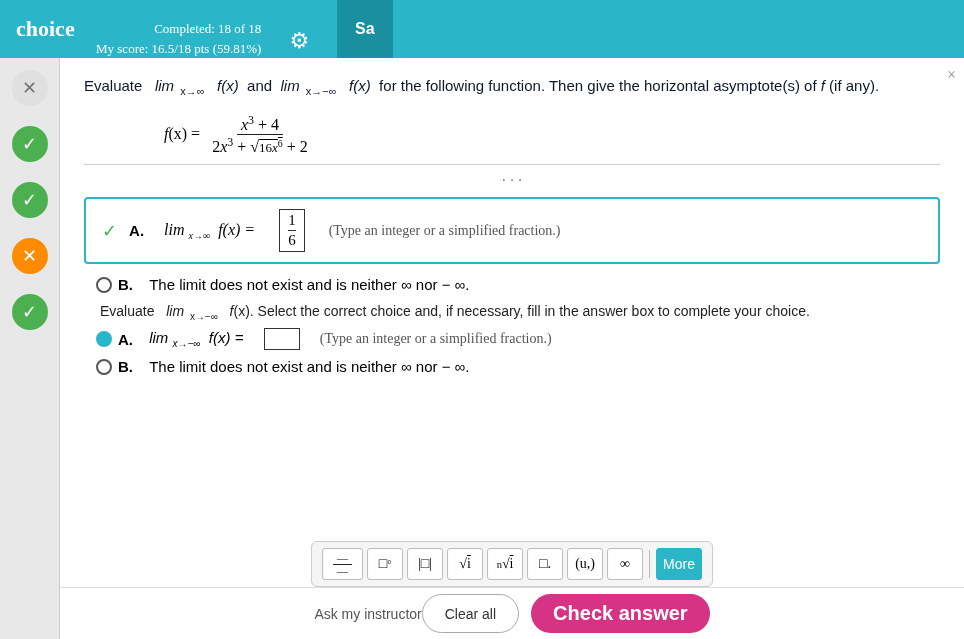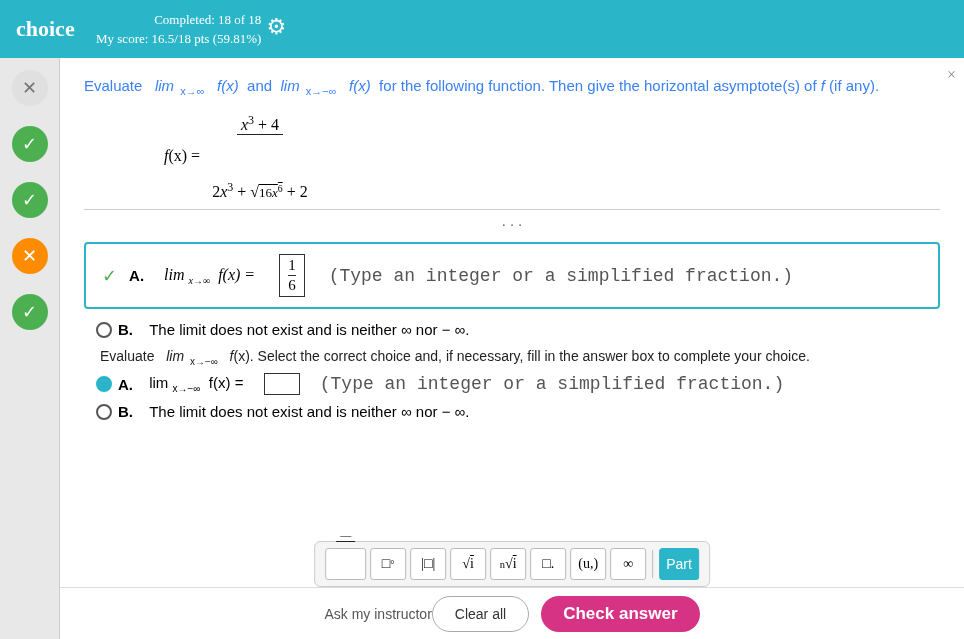--- a/index.html
+++ b/index.html
@@ -27,22 +27,22 @@
       font-size: 18px;
       font-weight: bold;
     }
     .header-center .question-sub {
       font-size: 13px;
     }
     .header-right {
       text-align: right;
       font-size: 13px;
       display: flex;
-      align-items: flex-start;
-      gap: 1px;
+      align-items: flex-end;
+      gap: 24px;
     }
     .header-right .score-text {
       line-height: 1.5;
     }
     .gear-btn {
       background: none;
       border: none;
       color: white;
       font-size: 22px;
       cursor: pointer;
@@ -92,37 +92,36 @@
     .content {
       flex: 1;
       background: white;
       padding: 16px 24px;
       overflow-y: auto;
       position: relative;
     }
 
     .problem-statement {
       font-size: 15px;
-      color: #3b82f6;
+      color: #0f172a;
       line-height: 1.6;
       margin-bottom: 8px;
       font-family: Arial, sans-serif;
     }
 
     .function-display {
       margin: 12px 0 8px 80px;
       font-size: 16px;
     }
     .frac-container {
       display: inline-flex;
       flex-direction: column;
       align-items: center;
       vertical-align: middle;
       margin: 0 4px;
-      gap: 45px;
     }
     .frac-num { border-bottom: 1.5px solid #222; padding: 0 4px; text-align: center; }
     .frac-den { padding: 0 4px; text-align: center; }
 
     .divider-line {
       border: none;
       border-top: 1px solid #ccc;
       margin: 8px 0;
     }
 
@@ -266,56 +265,57 @@
       font-size: 14px;
       font-family: Arial, sans-serif;
       cursor: pointer;
       color: #333;
     }
     .check-btn {
       background: #d63384;
       border: none;
       border-radius: 20px;
       padding: 8px 22px;
-      font-size: 17px;
+      font-size: 20px;
       font-family: Arial, sans-serif;
       cursor: pointer;
       color: white;
       font-weight: bold;
     }
 
     .x-close-main {
       position: absolute;
       top: 8px;
       right: 8px;
       font-size: 16px;
       color: #888;
       cursor: pointer;
     }
 
     .example-text {
-      font-family: Liberation Mono, monospace;
-      font-size: 18px;
+      font-family: Liberation Serif, serif;
+      font-size: 14px;
       color: #555;
     }
 
     sup { font-size: 0.75em; vertical-align: super; }
     sub { font-size: 0.75em; vertical-align: sub; }
   </style>
 </head>
 <body>
 
 <div class="header">
   <div class="header-left">choice</div>
   <div class="header-right">
     <div class="score-text">
       <div>Completed: 18 of 18</div>
       <div>My score: 16.5/18 pts (59.81%)</div>
     </div>
     <button class="gear-btn">⚙</button>
+    <button class="save-btn">Sa</button>
   </div>
 </div>
 
 <div class="main-layout">
 
   <div class="sidebar">
     <div class="sidebar-icon close">✕</div>
     <div class="sidebar-icon check-green">✓</div>
     <div class="sidebar-icon check-green2">✓</div>
     <div class="sidebar-icon x-orange">✕</div>
@@ -386,21 +386,21 @@
       <span style="font-style:italic;">lim</span>
       <sub style="font-size:10px; margin-left:2px;">x→−∞</sub>
       &nbsp;
       <span style="font-style:italic;">f</span>(x). Select the correct choice and, if necessary, fill in the answer box to complete your choice.
     </div>
 
     <div class="radio-label" style="margin-left: 12px;">
       <span class="radio-circle filled"></span>
       <span style="font-weight:bold;">A.</span>
       &nbsp;
-      <span style="">
+      <span style="font-style:italic;">
         lim
         <sub style="font-size:10px;">x→−∞</sub>
         &nbsp;f(x) =
       </span>
       &nbsp;
       <span class="answer-input-box"></span>
       &nbsp;
       <span class="example-text">(Type an integer or a simplified fraction.)</span>
     </div>
 
@@ -421,21 +421,21 @@
         </span>
       </button>
       <button class="toolbar-btn">□<sup>°</sup></button>
       <button class="toolbar-btn">|□|</button>
       <button class="toolbar-btn">√<span style="text-decoration:overline;">i</span></button>
       <button class="toolbar-btn"><sup>n</sup>√<span style="text-decoration:overline;">i</span></button>
       <button class="toolbar-btn">□.</button>
       <button class="toolbar-btn">(u,)</button>
       <button class="toolbar-btn">∞</button>
       <div class="toolbar-divider"></div>
-      <button class="toolbar-btn more">Part</button>
+      <button class="toolbar-btn more">More</button>
     </div>
 
   </div>
 </div>
 
 <div class="bottom-bar">
   <span class="ask-instructor">Ask my instructor</span>
   <div class="bottom-btns">
     <button class="clear-btn">Clear all</button>
     <button class="check-btn">Check answer</button>

